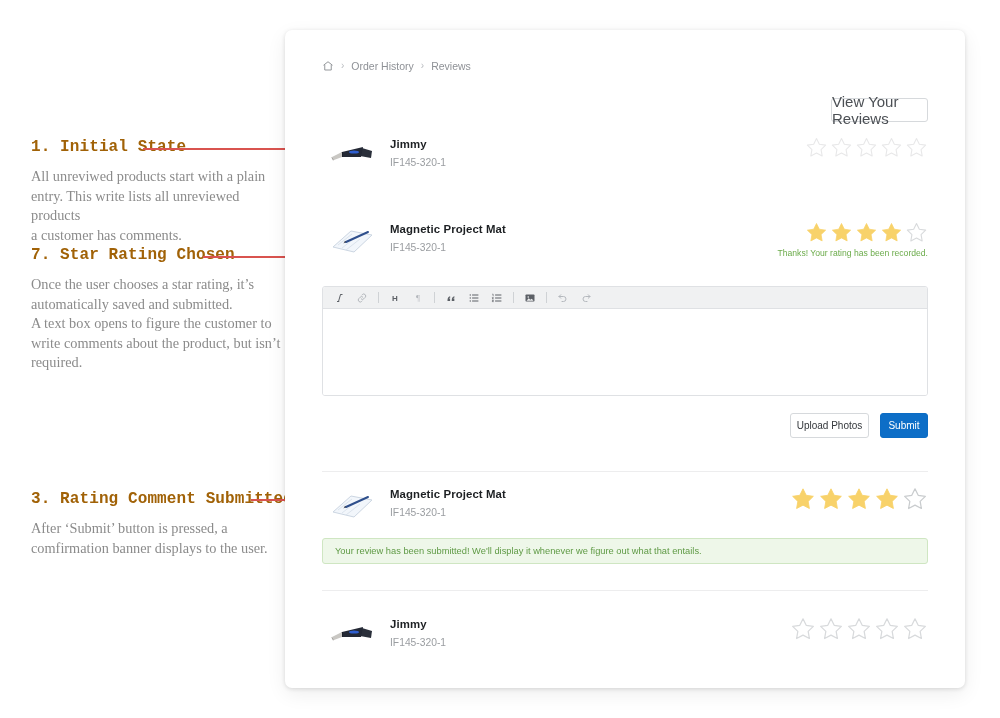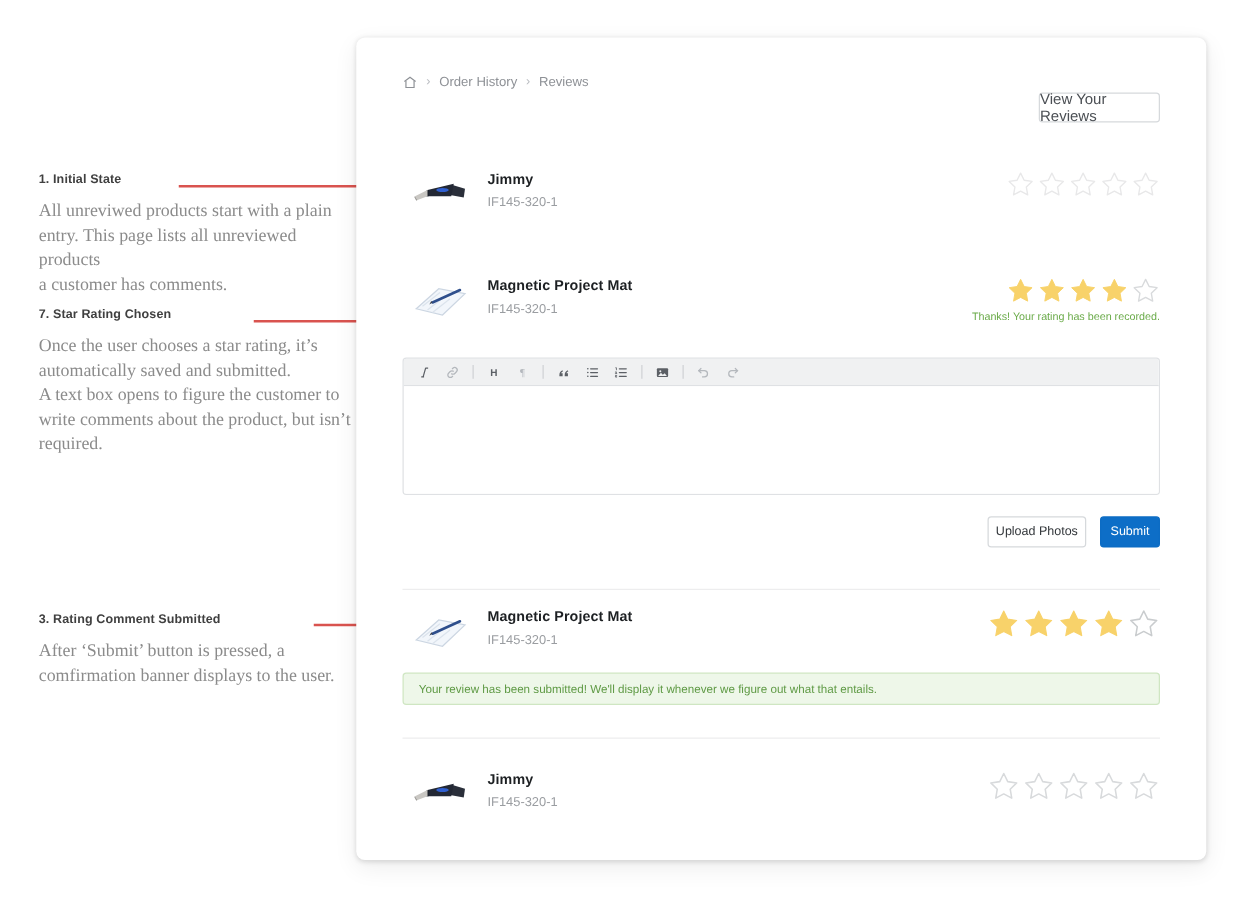--- a/index.html
+++ b/index.html
@@ -7,22 +7,22 @@
     width: 1000px; height: 718px;
     background: #ffffff;
     font-family: "Liberation Sans", sans-serif;
     overflow: hidden;
   }
   .page { position: relative; width: 1000px; height: 718px; background: #fff; }
 
   
   .annot { position: absolute; width: 250px; }
   .annot-head {
-    font-family: Liberation Sans, sans-serif;
-    font-size: 10px; font-weight: 700; color: #404040;
+    font-family: Liberation Mono, monospace;
+    font-size: 16px; font-weight: 700; color: #a16207;
     letter-spacing: .1px; white-space: nowrap;
   }
   .annot-body {
     margin-top: 11px;
     font-family: "Liberation Serif", serif;
     font-size: 14.3px; line-height: 19.5px; color: #8b8b8b;
   }
   .annot-body .ln { display: block; }
 
   
@@ -50,25 +50,25 @@
   .bc-sep { font-size: 10px; color: #b9bcc0; }
   .home-ico { display: block; width: 12px; height: 12px; color: #8e9196; }
 
   .title {
     margin-top: 10px;
     font-size: 22.5px; font-weight: 700; color: #1d2023;
     letter-spacing: -.2px;
   }
 
   .view-reviews-btn {
-    position: absolute; right: 37px; top: 44px;
+    position: absolute; right: 37px; top: 68px;
     width: 97px; height: 24px;
     border: 1px solid #d6d9dc; border-radius: 3px;
     background: #fff; color: #4b4f54;
-    font-size: 12px; font-family: "Liberation Sans", sans-serif;
+    font-size: 15px; font-family: "Liberation Sans", sans-serif;
     display: flex; align-items: center; justify-content: center;
     cursor: pointer;
   }
 
   
   .row {
     position: absolute; left: 37px; right: 37px;
     display: flex; align-items: flex-start;
   }
   .thumb { width: 58px; height: 40px; flex: none; position: relative; margin-right: 10px; }
@@ -130,21 +130,21 @@
 </style>
 </head>
 <body>
 
 <div class="page">
 
   <div class="annot" style="left:31px; top:138px;">
     <div class="annot-head">1. Initial State</div>
     <div class="annot-body">
       <span class="ln">All unreviwed products start with a plain</span>
-      <span class="ln">entry. This page lists all unreviewed products</span>
+      <span class="ln">entry. This write lists all unreviewed products</span>
       <span class="ln">a customer has comments.</span>
     </div>
   </div>
   <div class="conn" style="left:143px; top:148px; width:175px;"></div>
   <div class="conn-dot" style="left:313px; top:143.5px;"></div>
 
   <div class="annot" style="left:31px; top:246px;">
     <div class="annot-head">7. Star Rating Chosen</div>
     <div class="annot-body">
       <span class="ln">Once the user chooses a star rating, it’s</span>

